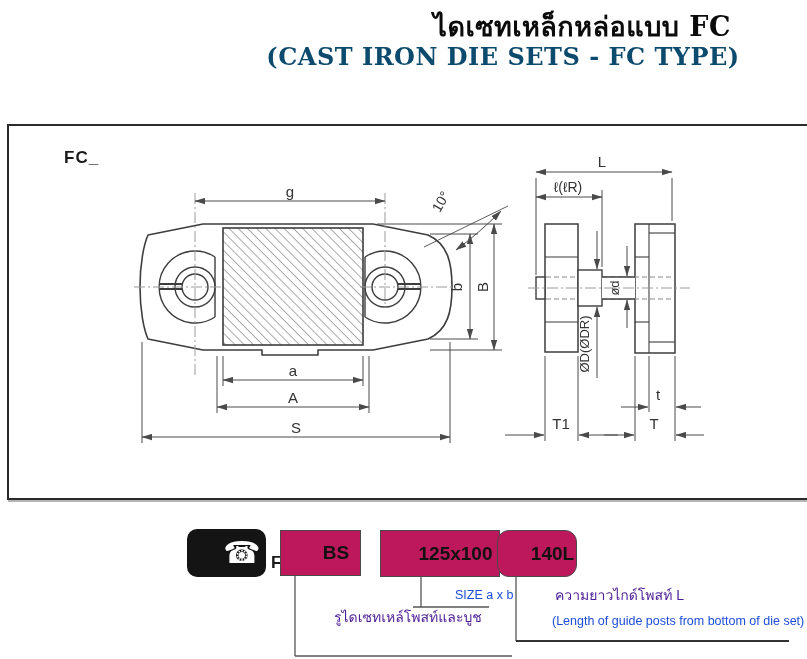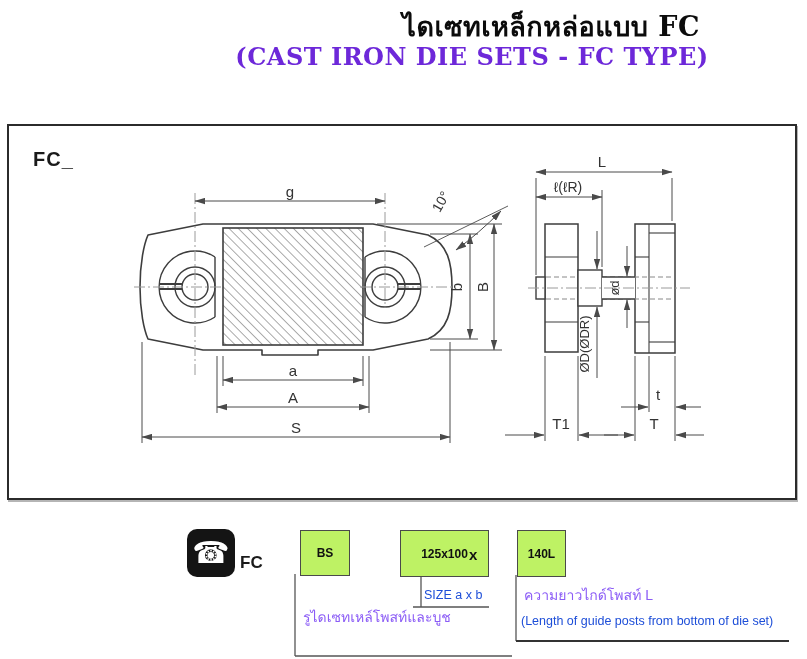--- a/index.html
+++ b/index.html
@@ -1,38 +1,38 @@
 <!DOCTYPE html>
 <html><head>
 <meta charset="utf-8">
 <style>
   html,body{margin:0;padding:0;background:#fff;}
   .page{position:relative;width:807px;height:659px;background:#fff;overflow:hidden;
         font-family:"Liberation Sans","DejaVu Sans",sans-serif;color:#111;}
-  .abs{position:absolute;}
+  .abs{position:absolute;padding-left:31px;}
   .title-thai{top:5px;left:0;width:700px;text-align:right;font-family:"DejaVu Serif","DejaVu Sans",serif;
               font-weight:bold;font-size:27px;letter-spacing:0.5px;color:#0b0b0b;}
   .title-en{top:42px;left:222px;width:500px;text-align:center;font-family:"DejaVu Serif","DejaVu Sans",serif;
-            font-weight:bold;font-size:24px;letter-spacing:0.5px;color:#6d28d9;}
+            font-weight:bold;font-size:24px;letter-spacing:0.5px;color:#0c4a6e;}
   .main-box{left:7px;top:124px;width:786px;height:372px;border:2px solid #2b2b2b;
             box-shadow:1px 2px 0 #b5b5b5;background:#fff;}
-  .fc-label{left:33px;top:148px;font-weight:bold;font-size:20px;letter-spacing:1px;color:#1a1a1a;}
+  .fc-label{left:33px;top:148px;font-weight:bold;font-size:17px;letter-spacing:1px;color:#1a1a1a;}
   svg.draw{position:absolute;left:0;top:0;}
   .phone{left:187px;top:529px;width:48px;height:48px;background:#141414;border-radius:10px;
          display:flex;align-items:center;justify-content:center;}
   .phone span{color:#fff;font-size:30px;line-height:1;font-family:"DejaVu Sans",sans-serif;}
   .prefix{left:240px;top:543px;font-weight:bold;font-size:17px;color:#1a1a1a;margin-top:10px;}
   .code-box{border:1.5px solid #4a4a4a;display:flex;align-items:center;justify-content:center;
-            font-weight:bold;font-size:12px;color:#111;background:#bef264;margin-left:20px;}
+            font-weight:bold;font-size:19px;color:#111;background:#be185d;}
   .bs-box{left:280px;top:530px;width:48px;height:44px;}
   .size-box{left:380px;top:530px;width:87px;height:45px;}
   .x-sep{left:469px;top:546px;font-weight:bold;font-size:15px;color:#111;}
-  .len-box{left:497px;top:530px;width:47px;height:45px;}
+  .len-box{left:497px;top:530px;width:47px;height:45px;border-radius:12px;}
   .note-sm{font-size:12.5px;color:#1d4ed8;}
-  .note-th{font-size:14px;color:#8b5cf6;}
+  .note-th{font-size:14px;color:#4c1d95;}
   .size-note{left:424px;top:588px;}
   .len-th{left:524px;top:584px;}
   .len-en{left:521px;top:614px;}
   .type-th{left:303px;top:606px;}
   .type-en{left:299px;top:639px;}
 </style>
 </head>
 <body>
 
 <div class="page">

